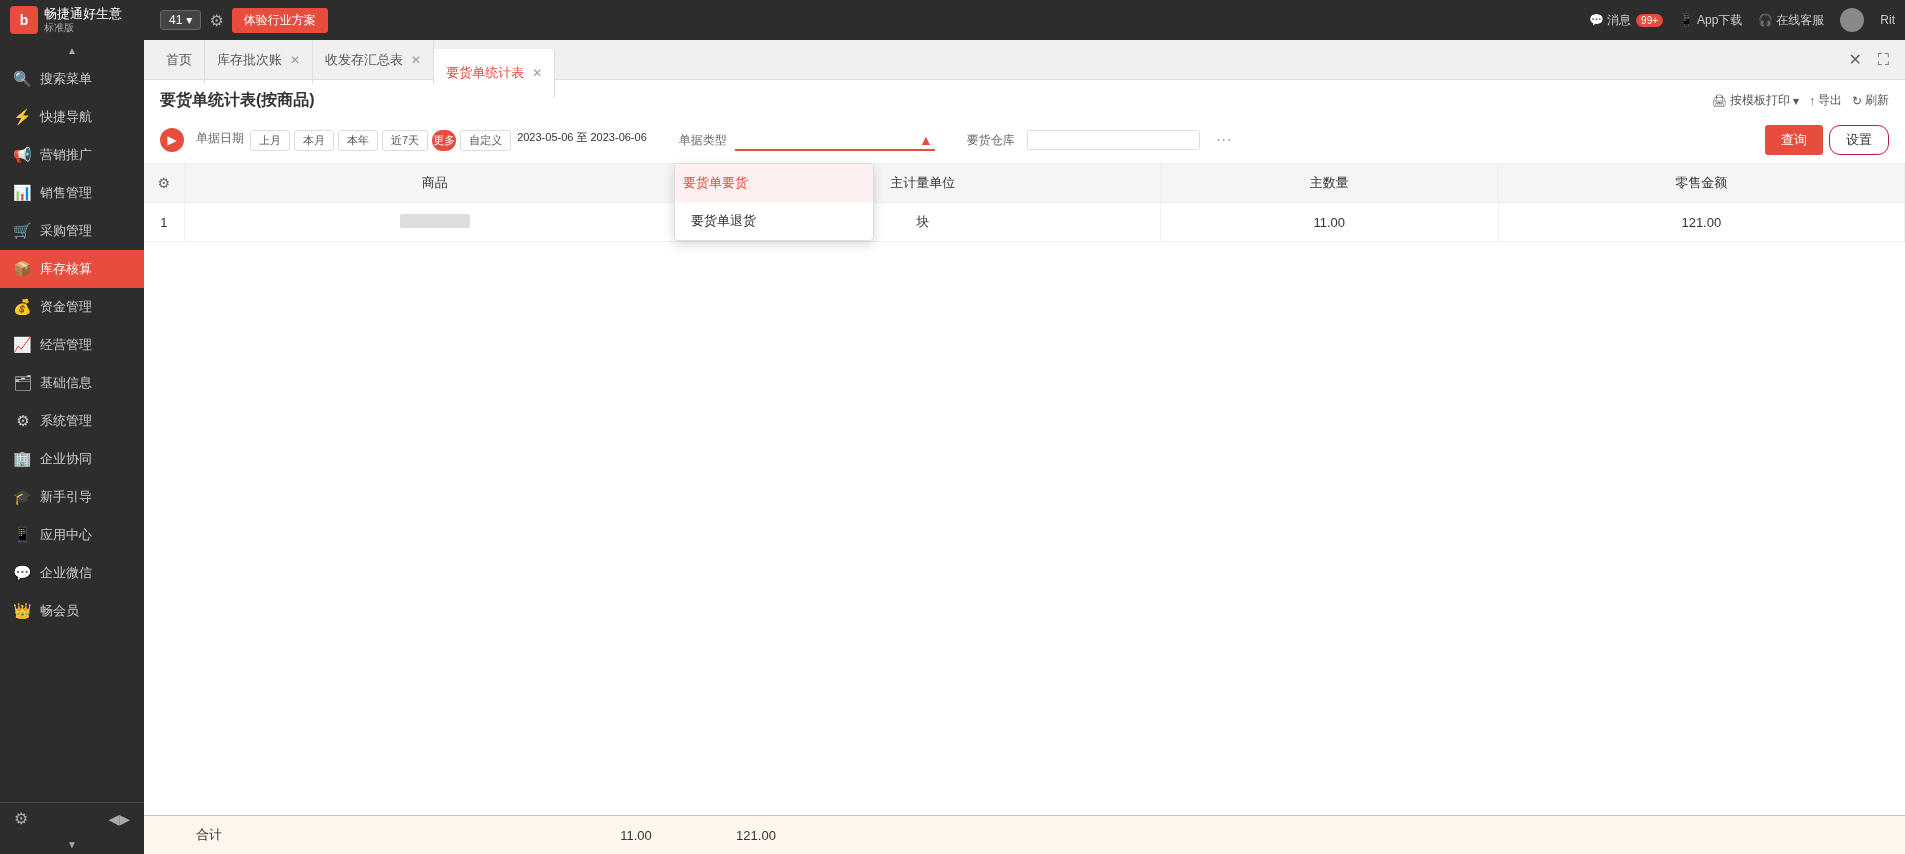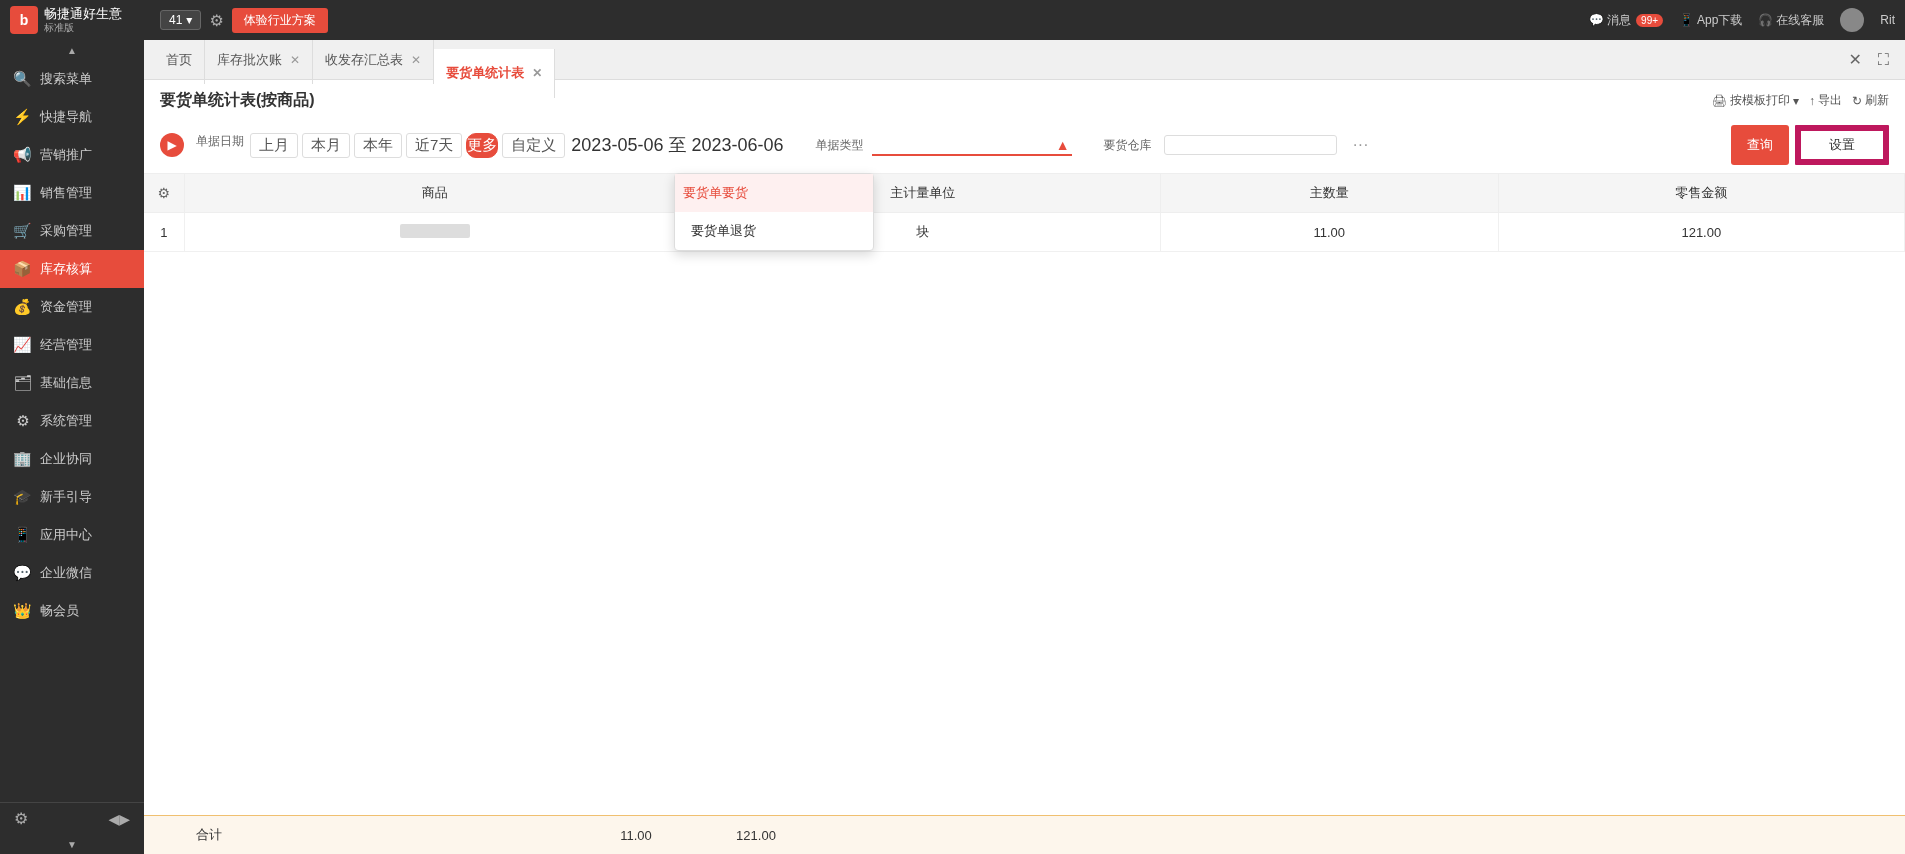--- a/index.html
+++ b/index.html
@@ -31,50 +31,50 @@
     .sidebar-item { display: flex; align-items: center; gap: 8px; padding: 10px 14px; color: #ccc; cursor: pointer; font-size: 13px; }
     .sidebar-item.active { background: #e74c3c; color: #fff; }
     .sidebar-item .s-icon { width: 18px; height: 18px; display: flex; align-items: center; justify-content: center; font-size: 15px; }
 
     
     .content-area { flex: 1; display: flex; flex-direction: column; overflow: hidden; background: #fff; }
 
     
     .tab-bar { height: 40px; background: #f0f0f0; border-bottom: 1px solid #ddd; display: flex; align-items: center; padding: 0 10px; gap: 0; flex-shrink: 0; position: relative; }
     .tab-item { display: flex; align-items: center; gap: 4px; padding: 0 12px; height: 49px; font-size: 13px; color: #555; cursor: pointer; border-right: 1px solid #ddd; white-space: nowrap; }
-    .tab-item.active { background: #fff; color: #e74c3c; font-weight: 700; margin-top: 27px; }
+    .tab-item.active { background: #fff; color: #e74c3c; font-weight: 400; margin-top: 27px; }
     .tab-item .tab-close { color: #999; font-size: 12px; margin-left: 4px; }
     .tab-bar-right { margin-left: auto; display: flex; align-items: center; gap: 4px; }
     .tab-expand { color: #666; font-size: 16px; cursor: pointer; padding: 0 6px; }
 
     
     .page-header { padding: 10px 16px 6px; display: flex; align-items: center; justify-content: space-between; flex-shrink: 0; }
     .page-title { font-size: 16px; font-weight: bold; color: #333; }
     .page-actions { display: flex; align-items: center; gap: 10px; font-size: 12px; color: #555; }
     .page-actions .action-item { display: flex; align-items: center; gap: 3px; cursor: pointer; }
 
     
     .filter-bar { padding: 8px 16px; background: #fff; border-bottom: 1px solid #eee; display: flex; align-items: center; gap: 12px; flex-shrink: 0; position: relative; }
     .filter-expand-btn { width: 24px; height: 24px; background: #e74c3c; border-radius: 50%; display: flex; align-items: center; justify-content: center; color: #fff; cursor: pointer; font-size: 12px; }
     .filter-group { display: flex; gap: 6px; }
     .filter-label { color: #666; font-size: 12px; }
     .date-btns { display: flex; gap: 4px; }
-    .date-btn { padding: 2px 8px; border: 1px solid #ddd; border-radius: 3px; background: #fff; font-size: 15px; color: #555; cursor: pointer; }
+    .date-btn { padding: 2px 8px; border: 1px solid #ddd; border-radius: 3px; background: #fff; font-size: 11px; color: #555; cursor: pointer; }
     .date-btn.more { background: #e74c3c; color: #fff; border-color: #e74c3c; border-radius: 10px; padding: 2px 0; }
-    .date-input { color: #333; font-size: 18px; }
+    .date-input { color: #333; font-size: 11px; }
     .filter-type-group { display: flex; align-items: center; gap: 8px; margin-left: 20px; }
     .filter-type-label { color: #666; font-size: 12px; white-space: nowrap; }
     .filter-type-select { border: none; border-bottom: 2px solid #e74c3c; outline: none; font-size: 13px; min-width: 180px; padding: 2px 4px; color: #333; cursor: pointer; background: transparent; }
     .filter-warehouse-group { display: flex; align-items: center; gap: 12px; margin-left: 20px; }
     .filter-warehouse-label { color: #666; font-size: 12px; }
     .filter-warehouse-input { border: 1px solid #ddd; padding: 2px 8px; font-size: 12px; border-radius: 3px; min-width: 120px; }
     .filter-more-btn { color: #999; font-size: 16px; cursor: pointer; margin-left: 4px; }
     .filter-actions { margin-left: auto; display: flex; gap: 6px; }
     .btn-query { background: #e74c3c; color: #fff; border: none; border-radius: 3px; padding: 5px 16px; font-size: 13px; cursor: pointer; }
-    .btn-setting { background: #fff; color: #333; border: 6px solid #be185d; border-radius: 1px; padding: 5px 28px; font-size: 13px; cursor: pointer; }
+    .btn-setting { background: #fff; color: #333; border: 1px solid #be185d; border-radius: 11px; padding: 5px 16px; font-size: 13px; cursor: pointer; }
 
     
     .dropdown-popup { position: absolute; top: 100%; left: 530px; background: #fff; border: 1px solid #ddd; border-radius: 4px; z-index: 100; min-width: 200px; box-shadow: 0 4px 12px rgba(0,0,0,0.15); }
     .dropdown-option { padding: 10px 16px; font-size: 13px; color: #333; cursor: pointer; }
     .dropdown-option.selected { background: #fef0f0; color: #e74c3c; padding-left: 8px; }
 
     
     .table-area { flex: 1; overflow: auto; position: relative; }
     table { width: 100%; border-collapse: collapse; }
     table thead { background: #f5f5f5; position: sticky; top: 0; z-index: 10; }

